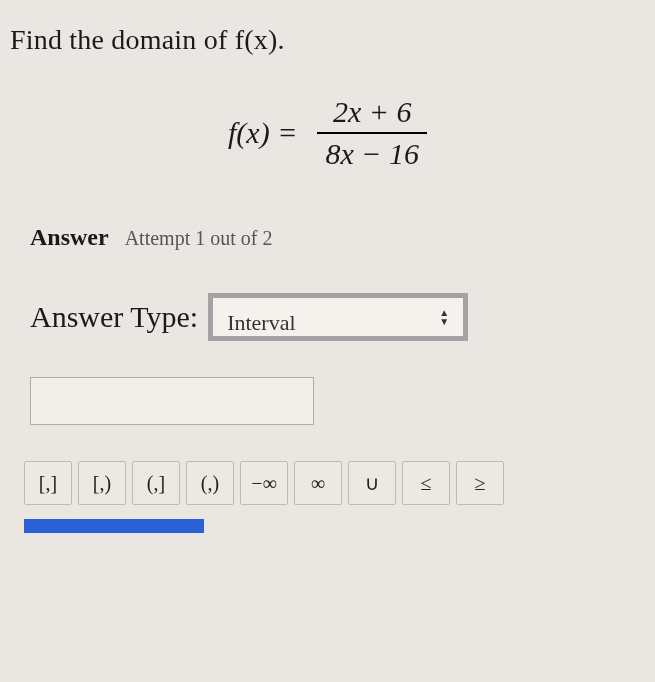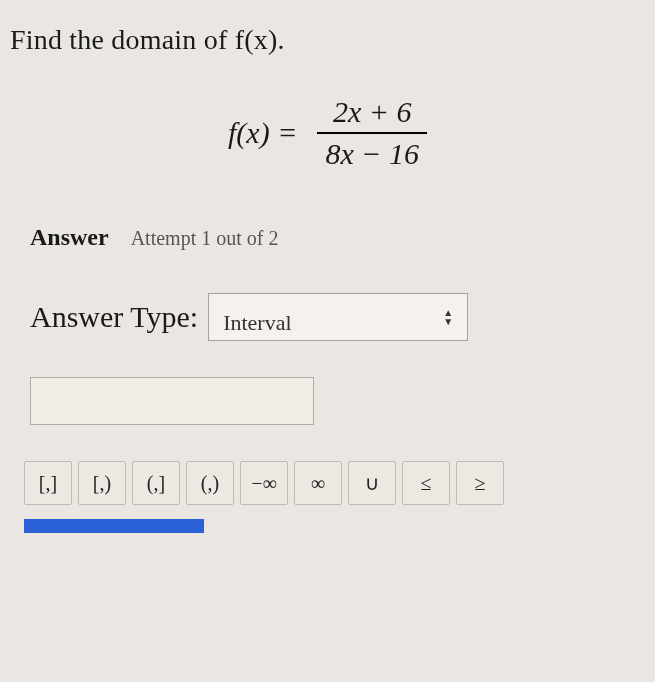--- a/index.html
+++ b/index.html
@@ -49,41 +49,41 @@
     font-size: 24px;
     margin-left: 20px;
     margin-bottom: 42px;
   }
   .ans-line .bold {
     font-weight: 700;
   }
   .ans-line .attempt {
     font-size: 20px;
     color: #555;
-    margin-left: 16px;
+    margin-left: 10px;
   }
   .row {
     display: flex;
     align-items: center;
     margin-left: 20px;
     margin-bottom: 36px;
   }
   .row-label {
     font-size: 30px;
     margin-right: 10px;
   }
   .select-wrap {
     position: relative;
     background: #f5f2ee;
-    border: 1px solid #a3a3a3;
+    border: 5px solid #a3a3a3;
     width: 260px;
     height: 48px;
     display: flex;
-    align-items: flex-start;
-    padding: 16px 14px;
+    align-items: flex-end;
+    padding: 0 14px;
     font-size: 22px;
     font-family: Georgia, serif;
     color: #333;
   }
   .select-arrows {
     position: absolute;
     right: 14px;
     top: 50%;
     transform: translateY(-50%);
     display: flex;

